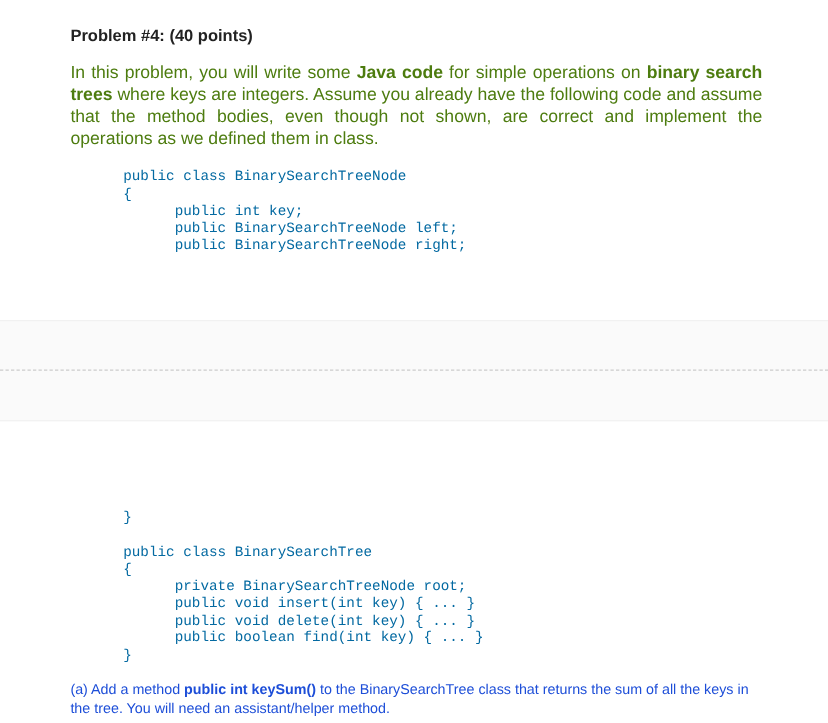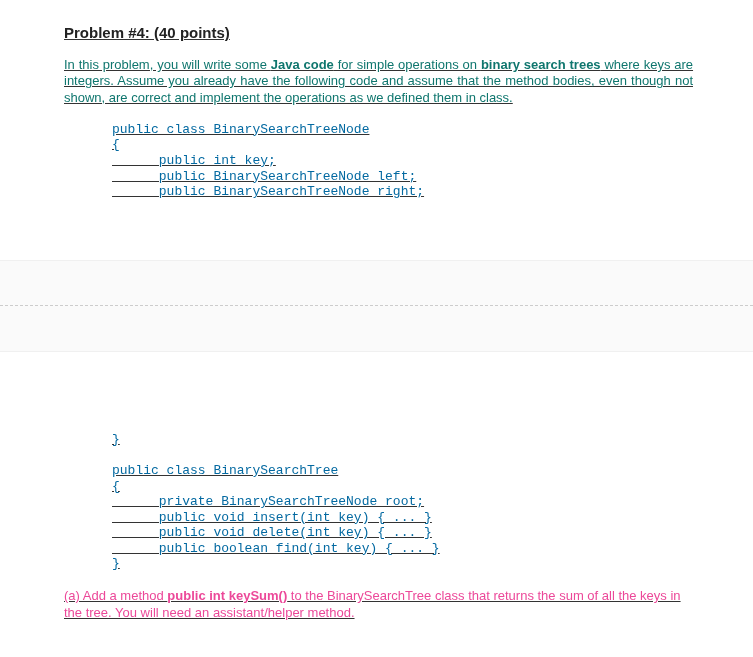--- a/index.html
+++ b/index.html
@@ -6,32 +6,31 @@
   html, body {
     margin: 0;
     padding: 0;
     width: 753px;
     font-family: Verdana, Geneva, sans-serif;
     background: #ffffff;
     color: #333333;
   }
   .page {
     padding: 24px 60px 0 64px;
-    text-decoration: underline;
   }
   .title {
     font-size: 15px;
     font-weight: bold;
     color: #222;
     margin-bottom: 16px;
   }
   .para {
-    font-size: 13px;
+    font-size: 16px;
     line-height: 1.25;
-    color: #0f766e;
+    color: #4d7c0f;
     text-align: justify;
     margin: 0 0 16px 0;
   }
   .bold { font-weight: bold; }
   .code {
     font-family: "Courier New", Courier, monospace;
     font-size: 13px;
     line-height: 1.2;
     white-space: pre;
     color: #0369a1;
@@ -47,21 +46,21 @@
     align-items: center;
   }
   .dashed-line {
     width: 100%;
     height: 0;
     border-top: 1px dashed #cccccc;
   }
   .sub-para {
     font-size: 13px;
     line-height: 1.3;
-    color: #ec4899;
+    color: #1d4ed8;
     margin: 16px 0 0 0;
   }
 </style>
 </head>
 <body>
 
 <div class="page">
   <div class="title">Problem #4: (40 points)</div>
 
   <p class="para">

